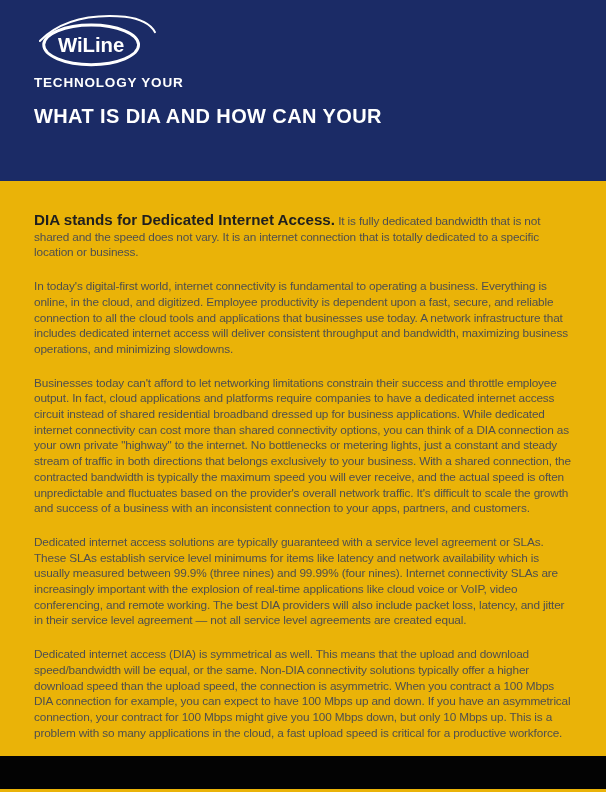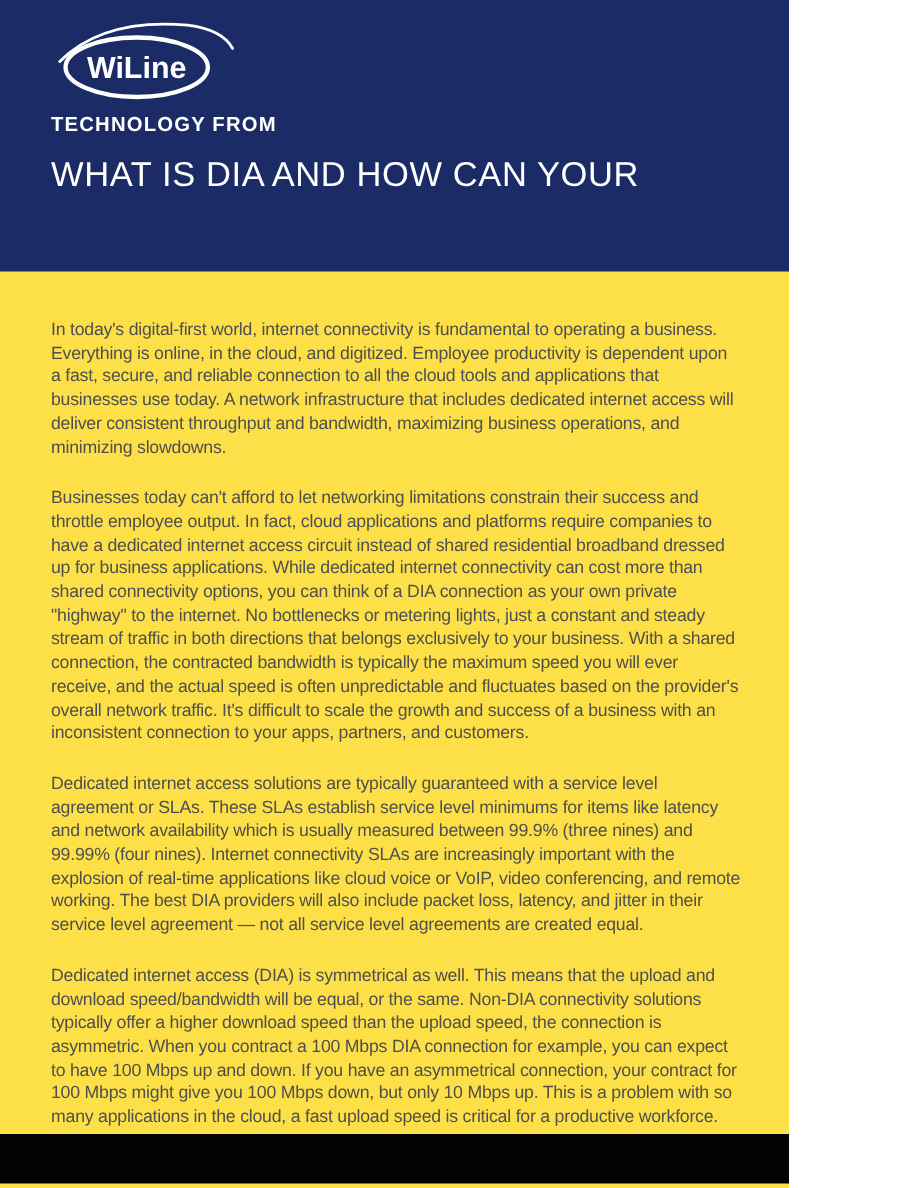--- a/index.html
+++ b/index.html
@@ -1,20 +1,20 @@
 <!DOCTYPE html>
 <html style="--brand_navy: #1b2b66; --footer_black: #030303;"><head>
 <meta charset="utf-8">
 <style>
   html, body { margin: 0; padding: 0; background: #ffffff; }
   .page {
     position: relative;
-    width: 526px;
+    width: 606px;
     height: 792px;
-    background: #fde047;
+    background: #eab308;
     overflow: hidden;
     font-family: "Liberation Sans", sans-serif;
   }
   .hero {
     box-sizing: border-box;
     width: 606px;
     height: 181px;
     background: var(--brand_navy, #1b2b66);
     padding: 10px 0 0 28px;
   }
@@ -22,22 +22,22 @@
   .eyebrow {
     margin: 5px 0 0 6px;
     color: #ffffff;
     font-weight: 700;
     font-size: 13.5px;
     letter-spacing: 0.8px;
   }
   .title {
     margin: 13px 0 0 6px;
     color: #ffffff;
-    font-weight: 400;
-    font-size: 23px;
+    font-weight: 700;
+    font-size: 20px;
     line-height: 27px;
     letter-spacing: 0.4px;
   }
   .title-line { display: block; white-space: nowrap; }
   .content {
     box-sizing: border-box;
     padding: 31px 32px 0 34px;
     color: #4f4f4f;
     font-size: 11.8px;
     line-height: 15.7px;
@@ -64,28 +64,29 @@
 
 <div class="page">
 
   <header class="hero">
     <svg class="logo-svg" viewBox="0 0 135 62" xmlns="http://www.w3.org/2000/svg">
       <ellipse cx="63" cy="36" rx="49" ry="20.5" fill="none" stroke="#ffffff" stroke-width="3"></ellipse>
       <path d="M 10 32 Q 40 2 98 7 Q 122 10 129 23" fill="none" stroke="#ffffff" stroke-width="2" stroke-linecap="round"></path>
       <text x="63" y="43.5" text-anchor="middle" font-family="Liberation Sans, sans-serif" font-size="21" font-weight="bold" fill="#ffffff">WiLine</text>
     </svg>
 
-    <div class="eyebrow">TECHNOLOGY FROM</div>
+    <div class="eyebrow">TECHNOLOGY YOUR</div>
 
     <h1 class="title">
       <span class="title-line">WHAT IS DIA AND HOW CAN YOUR</span>
     </h1>
   </header>
 
   <main class="content">
+    <p><strong class="lead-bold">DIA stands for Dedicated Internet Access.</strong> <span>It is fully dedicated bandwidth that is not shared and the speed does not vary. It is an internet connection that is totally dedicated to a specific location or business.</span></p>
     <p>In today's digital-first world, internet connectivity is fundamental to operating a business. Everything is online, in the cloud, and digitized. Employee productivity is dependent upon a fast, secure, and reliable connection to all the cloud tools and applications that businesses use today. A network infrastructure that includes dedicated internet access will deliver consistent throughput and bandwidth, maximizing business operations, and minimizing slowdowns.</p>
     <p>Businesses today can't afford to let networking limitations constrain their success and throttle employee output. In fact, cloud applications and platforms require companies to have a dedicated internet access circuit instead of shared residential broadband dressed up for business applications. While dedicated internet connectivity can cost more than shared connectivity options, you can think of a DIA connection as your own private "highway" to the internet. No bottlenecks or metering lights, just a constant and steady stream of traffic in both directions that belongs exclusively to your business. With a shared connection, the contracted bandwidth is typically the maximum speed you will ever receive, and the actual speed is often unpredictable and fluctuates based on the provider's overall network traffic. It's difficult to scale the growth and success of a business with an inconsistent connection to your apps, partners, and customers.</p>
     <p>Dedicated internet access solutions are typically guaranteed with a service level agreement or SLAs. These SLAs establish service level minimums for items like latency and network availability which is usually measured between 99.9% (three nines) and 99.99% (four nines). Internet connectivity SLAs are increasingly important with the explosion of real-time applications like cloud voice or VoIP, video conferencing, and remote working. The best DIA providers will also include packet loss, latency, and jitter in their service level agreement — not all service level agreements are created equal.</p>
     <p>Dedicated internet access (DIA) is symmetrical as well. This means that the upload and download speed/bandwidth will be equal, or the same. Non-DIA connectivity solutions typically offer a higher download speed than the upload speed, the connection is asymmetric. When you contract a 100 Mbps DIA connection for example, you can expect to have 100 Mbps up and down. If you have an asymmetrical connection, your contract for 100 Mbps might give you 100 Mbps down, but only 10 Mbps up. This is a problem with so many applications in the cloud, a fast upload speed is critical for a productive workforce.</p>
   </main>
 
   <div class="footer-bar"></div>
 
 </div>
 

